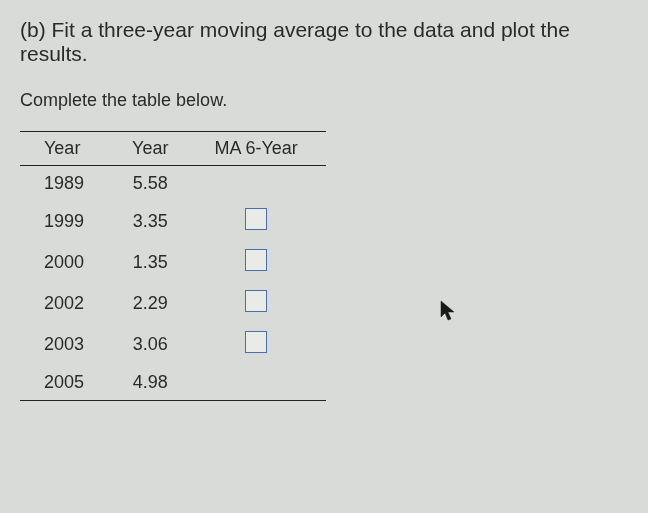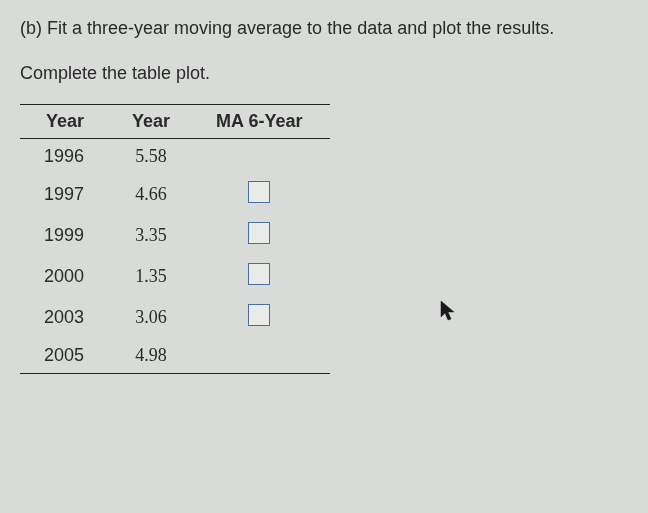--- a/index.html
+++ b/index.html
@@ -11,40 +11,40 @@
       width: 648px;
       height: 513px;
       background: #d8dbd8;
       font-family: Arial, sans-serif;
       padding: 18px 20px;
       color: #2a2a2a;
       position: relative;
       overflow: hidden;
     }
     .question-text {
-      font-size: 18px;
+      font-size: 21px;
       margin-bottom: 24px;
       color: #2a2a2a;
     }
     .instruction-text {
       font-size: 18px;
       margin-bottom: 20px;
       color: #2a2a2a;
     }
     .table-container {
       position: relative;
       width: 420px;
     }
     .data-table {
       border-collapse: collapse;
       font-size: 18px;
     }
     .data-table th {
-      font-weight: bold;
-      text-align: right;
+      font-weight: normal;
+      text-align: left;
       padding: 6px 18px;
       border-top: 1.5px solid #222;
       border-bottom: 1.5px solid #222;
     }
     .data-table th.year-col {
       padding-left: 24px;
       padding-right: 30px;
     }
     .data-table th.rate-col {
       padding-left: 18px;
@@ -59,21 +59,20 @@
       padding: 7px 18px;
       font-size: 18px;
     }
     .data-table td.year-cell {
       padding-left: 24px;
       padding-right: 30px;
     }
     .data-table td.rate-cell {
       padding-left: 18px;
       padding-right: 28px;
-      font-family: Liberation Serif, serif;
     }
     .data-table td.ma-cell {
       padding-left: 18px;
       padding-right: 28px;
       position: relative;
     }
     .data-table tbody tr:last-child td {
       border-bottom: 1.5px solid #222;
     }
     .input-box {
@@ -93,50 +92,50 @@
     .cursor svg {
       width: 18px;
       height: 24px;
     }
   </style>
 </head>
 <body>
 
 <div class="question-text">(b) Fit a three-year moving average to the data and plot the results.</div>
 
-<div class="instruction-text">Complete the table plot.</div>
+<div class="instruction-text">Complete the table below.</div>
 
 <div class="table-container">
   <table class="data-table">
     <thead>
       <tr>
         <th class="year-col">Year</th>
         <th class="rate-col">Year</th>
         <th class="ma-col">MA 6-Year</th>
       </tr>
     </thead>
     <tbody id="table-body">
     <tr>
-          <td class="year-cell">1996</td>
+          <td class="year-cell">1989</td>
           <td class="rate-cell">5.58</td>
           <td class="ma-cell"></td>
-        </tr>
-        <tr>
-          <td class="year-cell">1997</td>
-          <td class="rate-cell">4.66</td>
-          <td class="ma-cell"><span class="input-box"></span></td>
         </tr>
         <tr>
           <td class="year-cell">1999</td>
           <td class="rate-cell">3.35</td>
           <td class="ma-cell"><span class="input-box"></span></td>
         </tr>
         <tr>
           <td class="year-cell">2000</td>
           <td class="rate-cell">1.35</td>
+          <td class="ma-cell"><span class="input-box"></span></td>
+        </tr>
+        <tr>
+          <td class="year-cell">2002</td>
+          <td class="rate-cell">2.29</td>
           <td class="ma-cell"><span class="input-box"></span></td>
         </tr>
         <tr>
           <td class="year-cell">2003</td>
           <td class="rate-cell">3.06</td>
           <td class="ma-cell"><span class="input-box"></span></td>
         </tr>
         <tr>
           <td class="year-cell">2005</td>
           <td class="rate-cell">4.98</td>

